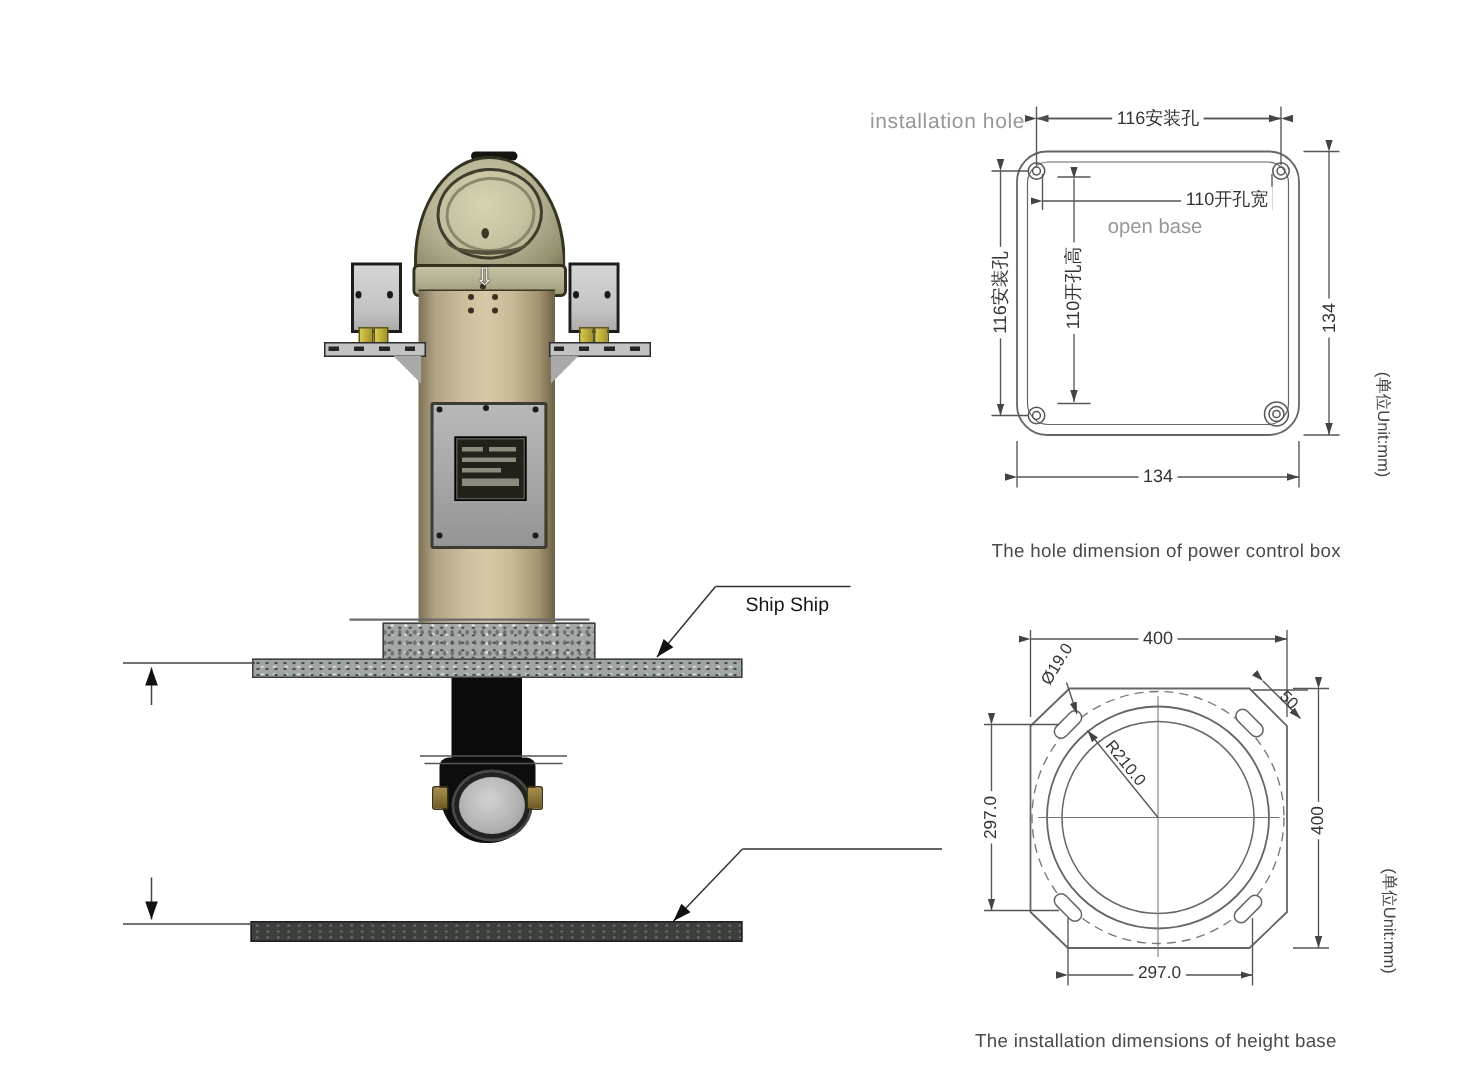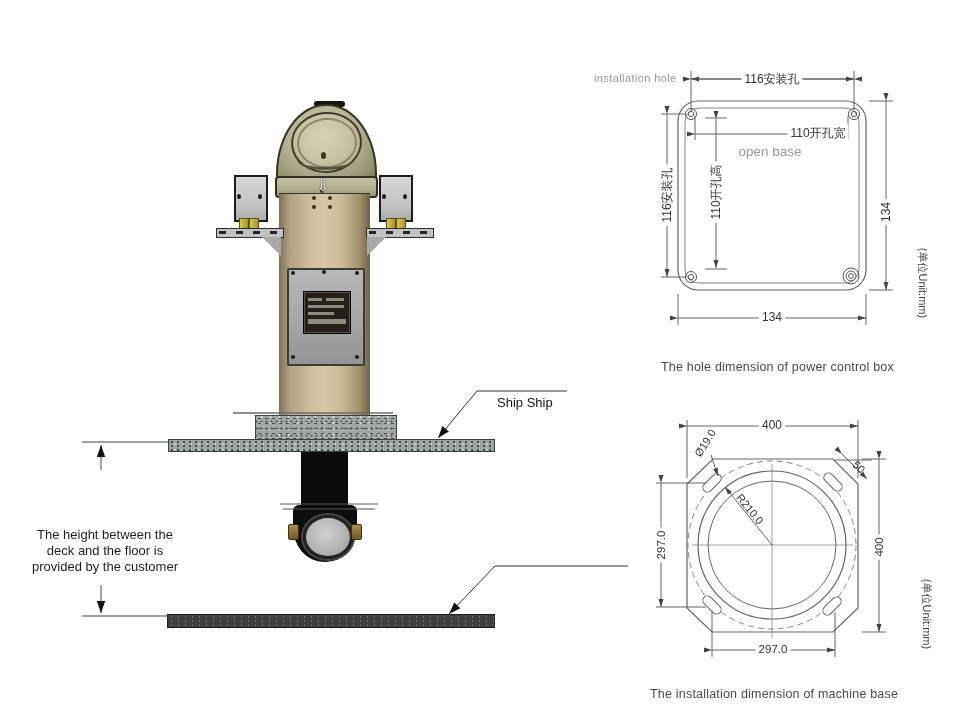--- a/index.html
+++ b/index.html
@@ -243,36 +243,35 @@
       <line x1="862" y1="459" x2="886" y2="459"></line>
       <line x1="862" y1="632" x2="886" y2="632"></line>
       <line x1="879" y1="459" x2="879" y2="632" marker-start="url(#dimArr)" marker-end="url(#dimArr)"></line>
       <line x1="712" y1="612" x2="712" y2="657"></line>
       <line x1="835" y1="612" x2="835" y2="657"></line>
       <line x1="712" y1="650" x2="835" y2="650" marker-start="url(#dimArr)" marker-end="url(#dimArr)"></line>
     </g>
   </svg>
 
   <span class="txt callout" style="left:497px;top:395px">Ship Ship</span>
-  <span class="txt note" style="left:25px;top:527px;width:160px">The height between the deck and the floor is provided by the customer</span>
-
-  <span class="txt gray" style="left:594px;top:72px;font-size:11px;letter-spacing:.4px">installation hole</span>
+
+  <span class="txt gray" style="left:580px;top:72px;font-size:14px;letter-spacing:.4px">installation hole</span>
   <span class="txt ctr wbg" style="left:772px;top:79px">116安装孔</span>
   <span class="txt ctr wbg" style="left:818px;top:133px">110开孔宽</span>
   <span class="txt ctr gray" style="left:770px;top:151px;font-size:13.5px">open base</span>
   <span class="txt rccw wbg" style="left:667px;top:195px">116安装孔</span>
   <span class="txt rccw wbg" style="left:716px;top:192px">110开孔高</span>
   <span class="txt rccw wbg" style="left:886px;top:212px">134</span>
   <span class="txt ctr wbg" style="left:772px;top:317px">134</span>
   <span class="txt rcw" style="left:922px;top:283px;font-size:11px;color:#444">(单位Unit:mm)</span>
   <span class="txt caption" style="left:661px;top:360px">The hole dimension of power control box</span>
 
   <span class="txt ctr wbg" style="left:772px;top:425px">400</span>
   <span class="txt ctr" style="left:705px;top:443px;font-size:11px;transform:translate(-50%,-50%) rotate(-58deg)">Ø19.0</span>
   <span class="txt ctr" style="left:859px;top:467px;font-size:11px;transform:translate(-50%,-50%) rotate(45deg)">50</span>
   <span class="txt ctr" style="left:750px;top:509px;font-size:11px;transform:translate(-50%,-50%) rotate(51deg)">R210.0</span>
   <span class="txt rccw wbg" style="left:661px;top:545px;font-size:11.5px">297.0</span>
   <span class="txt rccw wbg" style="left:879px;top:547px;font-size:11.5px">400</span>
   <span class="txt ctr wbg" style="left:773px;top:649px;font-size:11.5px">297.0</span>
   <span class="txt rcw" style="left:926px;top:614px;font-size:11px;color:#444">(单位Unit:mm)</span>
-  <span class="txt caption" style="left:650px;top:687px">The installation dimension of machine base</span>
+  <span class="txt caption" style="left:650px;top:687px">The installation dimensions of height base</span>
 
 </div>
 
 </body></html>

